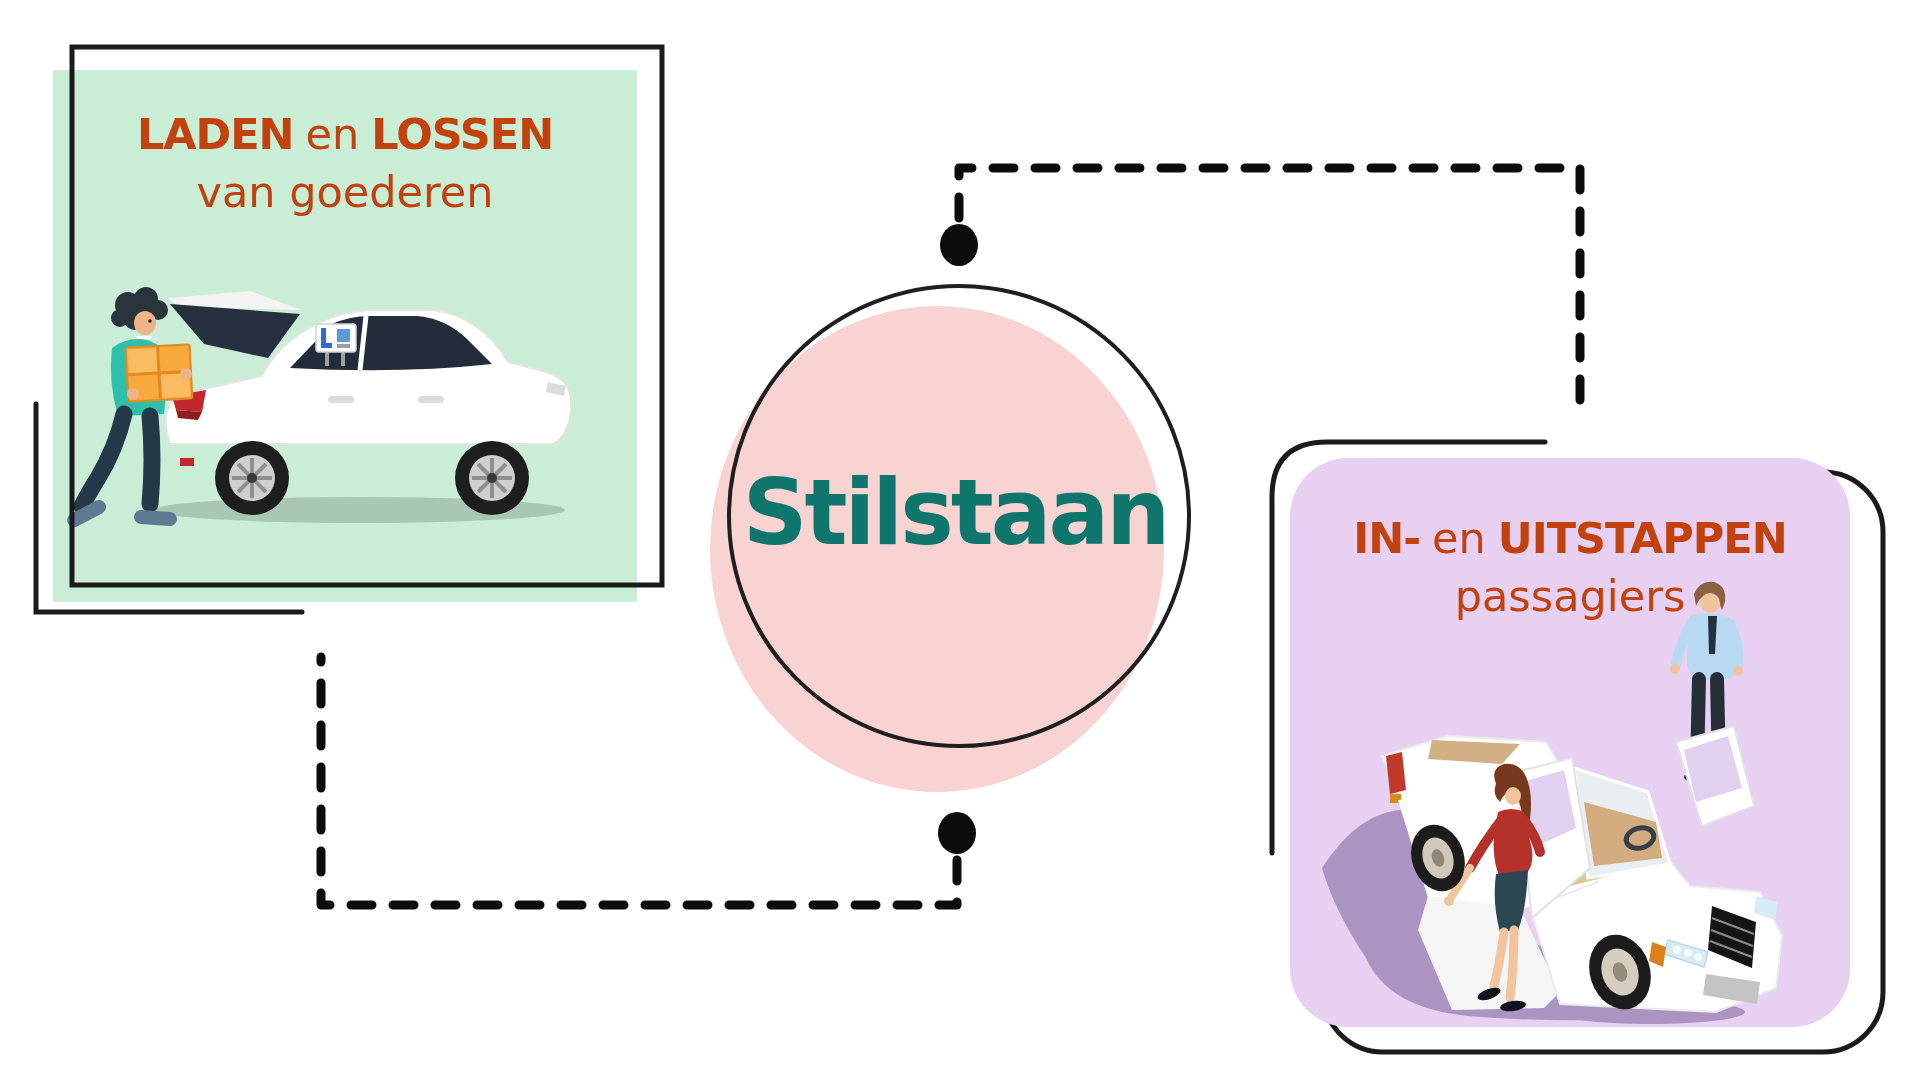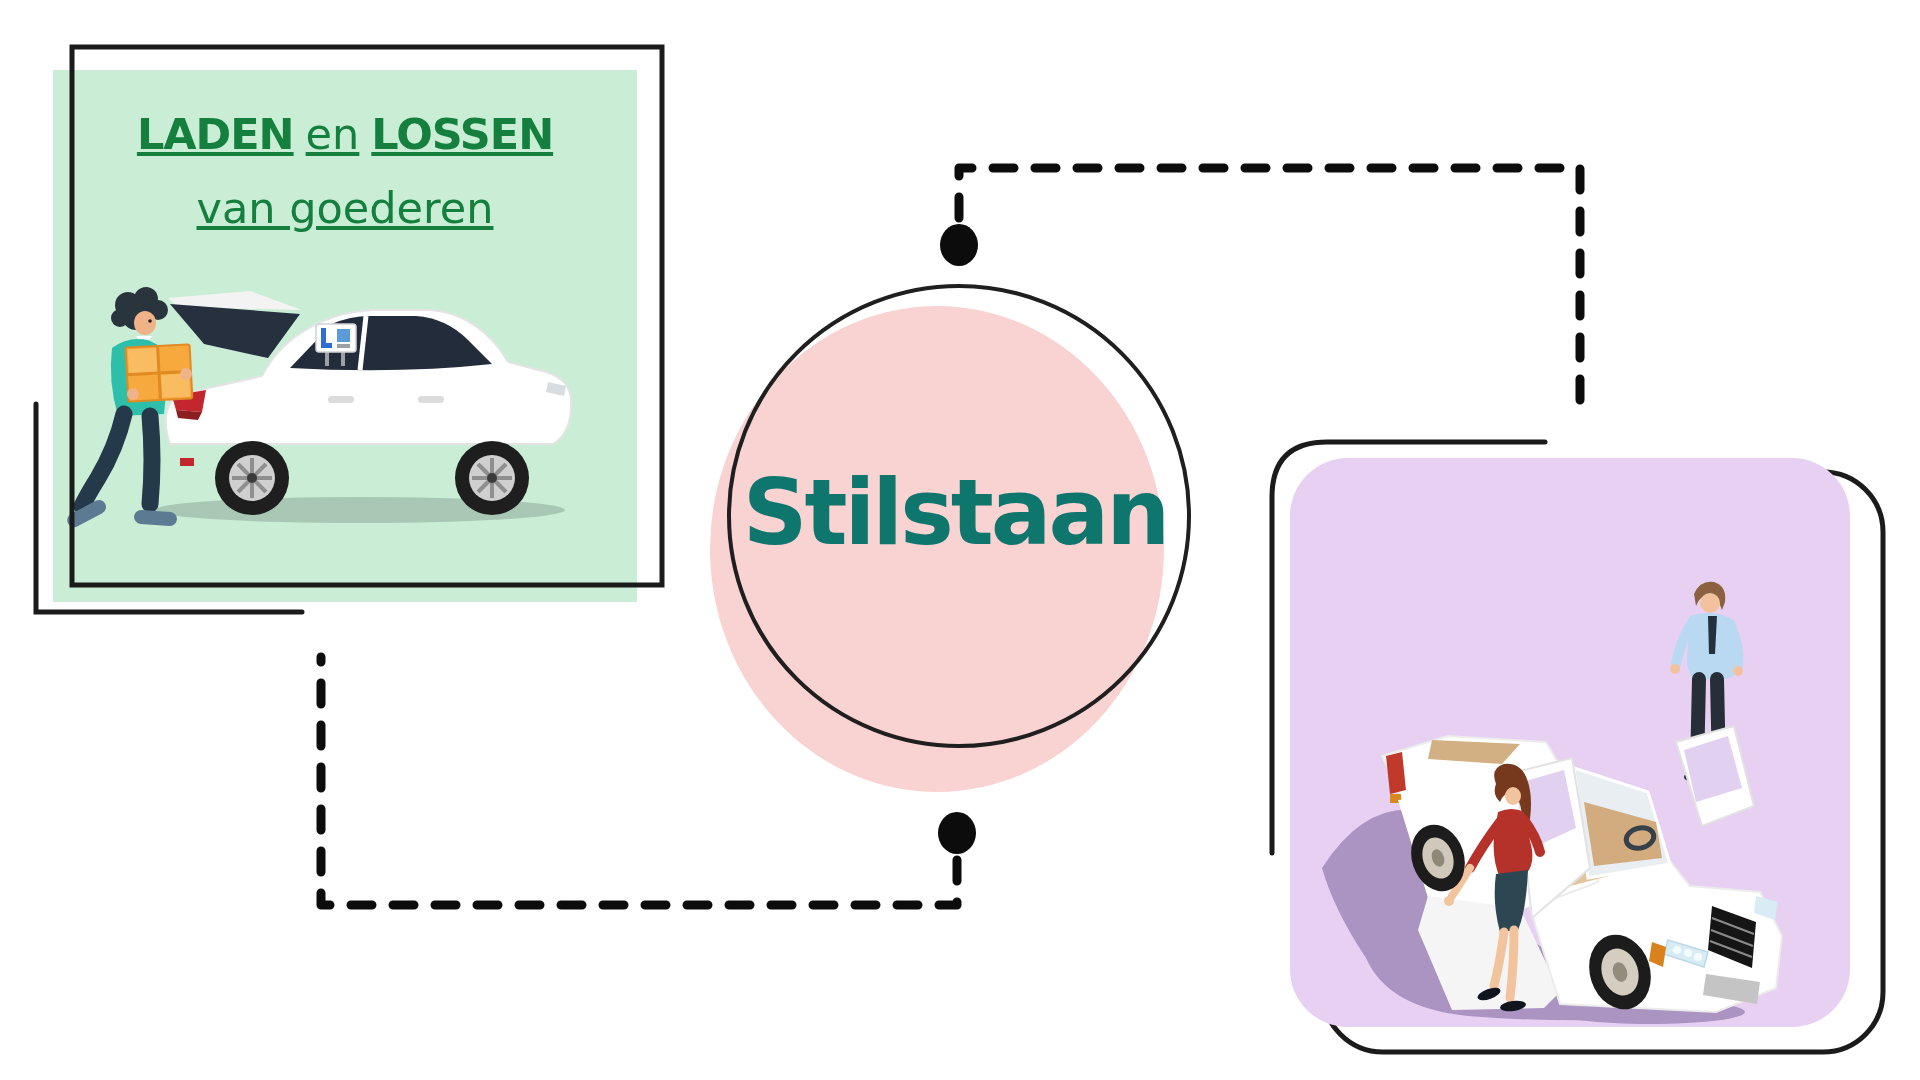--- a/index.html
+++ b/index.html
@@ -4,27 +4,27 @@
 <title>Stilstaan</title>
 <style>
   html,body{margin:0;padding:0;}
   body{
     width:1920px;height:1080px;position:relative;overflow:hidden;
     background:#ffffff;
     font-family:"DejaVu Sans","Liberation Sans",sans-serif;
   }
   #scene-svg{position:absolute;left:0;top:0;z-index:1;}
   .card-title{
-    position:absolute;z-index:2;text-align:center;color:#15803d;text-decoration:underline;
+    position:absolute;z-index:2;text-align:center;color:#c2410c;
   }
   #goods-title{left:75px;top:106px;width:540px;font-size:43px;line-height:56px;}
   #passengers-title{left:1300px;top:510px;width:540px;font-size:43px;line-height:56px;}
   .t-bold{font-weight:bold;letter-spacing:-1px;}
   .t-conj{font-weight:normal;margin:0 12px;letter-spacing:0;}
-  .t-sub{font-weight:normal;letter-spacing:0;margin-top:18px;}
+  .t-sub{font-weight:normal;letter-spacing:0;margin-top:2px;}
   #center-label{
     position:absolute;z-index:2;left:645px;top:460px;width:620px;
     text-align:center;font-size:90px;font-weight:bold;letter-spacing:-3px;color:#0f766e;
   }
 </style>
 </head>
 <body>
 
 <svg id="scene-svg" width="1920" height="1080" viewBox="0 0 1920 1080">
   <defs>
@@ -245,13 +245,15 @@
 </svg>
 
 <div class="card-title" id="goods-title">
   <div><span class="t-bold">LADEN</span><span class="t-conj">en</span><span class="t-bold">LOSSEN</span></div>
   <div class="t-sub">van goederen</div>
 </div>
 
 <div id="center-label">Stilstaan</div>
 
 <div class="card-title" id="passengers-title">
+  <div><span class="t-bold">IN-</span><span class="t-conj">en</span><span class="t-bold">UITSTAPPEN</span></div>
+  <div class="t-sub">passagiers</div>
 </div>
 
 </body></html>

